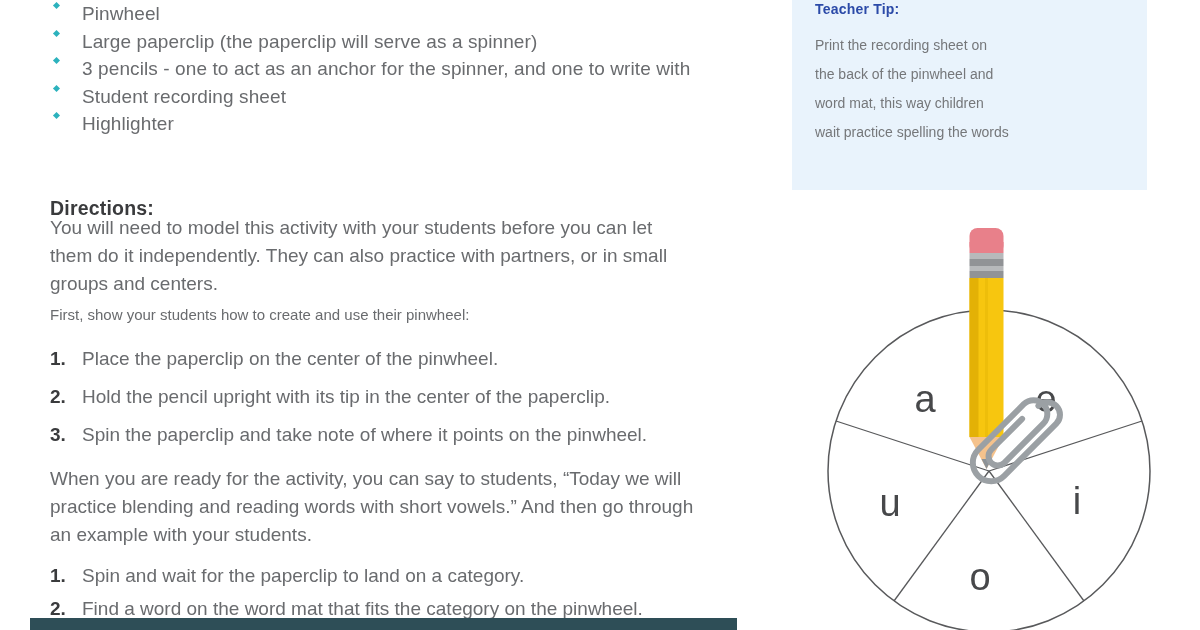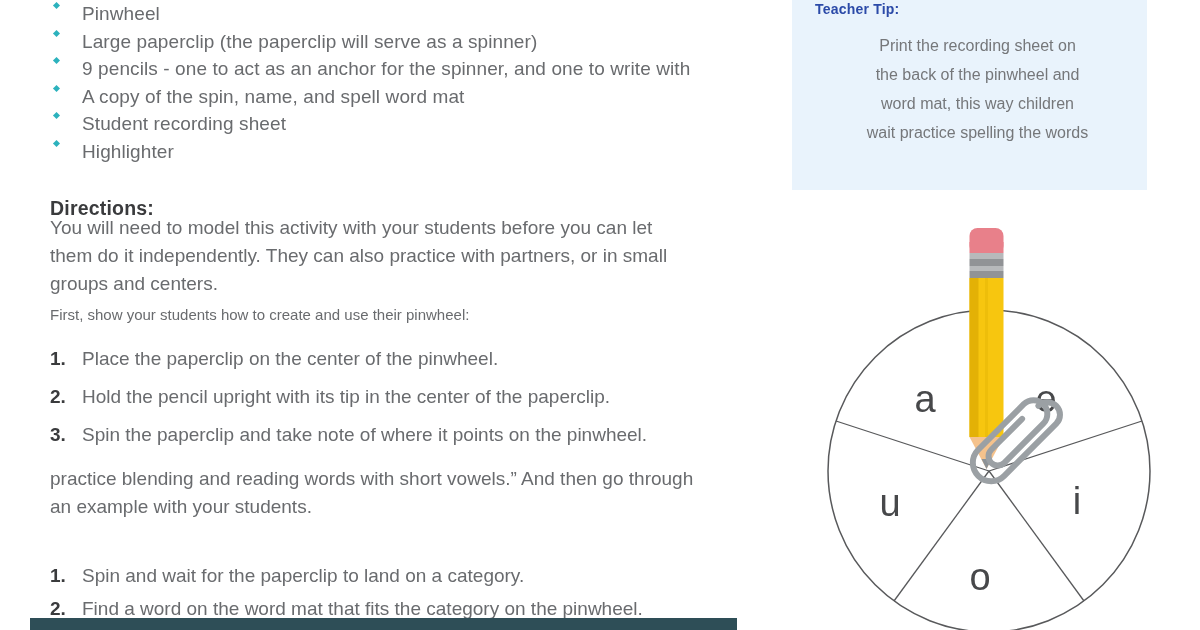--- a/index.html
+++ b/index.html
@@ -21,21 +21,21 @@
   .para { left:50px; font-size:19px; }
   .para .line { line-height:28px; white-space:nowrap; }
   .single { left:50px; top:306px; font-size:15px; white-space:nowrap; }
 
   .step { left:50px; font-size:19px; display:flex; white-space:nowrap; }
   .step .num { font-weight:bold; color:#3a3b3d; width:32px; flex:none; }
 
   
   .tip-box { left:792px; top:0; width:355px; height:190px; background:#e9f3fc; }
   .tip-title { left:815px; top:1px; font-size:14px; font-weight:bold; color:#2b4aa8; letter-spacing:.2px; }
-  .tip-body { left:815px; top:31px; width:325px; font-size:16px; color:#75777a;text-align:center; }
+  .tip-body { left:815px; top:31px; width:325px; font-size:14px; color:#75777a; }
   .tip-body .line { line-height:29px; white-space:nowrap; }
 
   
   .footer-bar { left:30px; top:618px; width:707px; height:12px; background:#2e4e57; }
 
   svg.pinwheel { position:absolute; left:0; top:0; width:1200px; height:630px; pointer-events:none; }
   svg text { font-family:"Liberation Sans","DejaVu Sans",sans-serif; }
 </style>
 </head>
 <body>
@@ -44,25 +44,21 @@
   <div class="m-item">
     <span class="bullet"></span>
     <span>Pinwheel</span>
   </div>
   <div class="m-item">
     <span class="bullet"></span>
     <span>Large paperclip (the paperclip will serve as a spinner)</span>
   </div>
   <div class="m-item">
     <span class="bullet"></span>
-    <span>9 pencils - one to act as an anchor for the spinner, and one to write with</span>
-  </div>
-  <div class="m-item">
-    <span class="bullet"></span>
-    <span>A copy of the spin, name, and spell word mat</span>
+    <span>3 pencils - one to act as an anchor for the spinner, and one to write with</span>
   </div>
   <div class="m-item">
     <span class="bullet"></span>
     <span>Student recording sheet</span>
   </div>
   <div class="m-item">
     <span class="bullet"></span>
     <span>Highlighter</span>
   </div>
 </div>
@@ -84,20 +80,21 @@
 <div class="abs step" style="top:386px;">
   <span class="num">2.</span>
   <span>Hold the pencil upright with its tip in the center of the paperclip.</span>
 </div>
 <div class="abs step" style="top:424px;">
   <span class="num">3.</span>
   <span>Spin the paperclip and take note of where it points on the pinwheel.</span>
 </div>
 
 <div class="abs para" style="top:465px;">
+  <div class="line">When you are ready for the activity, you can say to students, “Today we will</div>
   <div class="line">practice blending and reading words with short vowels.” And then go through</div>
   <div class="line">an example with your students.</div>
 </div>
 
 <div class="abs step" style="top:565px;">
   <span class="num">1.</span>
   <span>Spin and wait for the paperclip to land on a category.</span>
 </div>
 <div class="abs step" style="top:598px;">
   <span class="num">2.</span>

